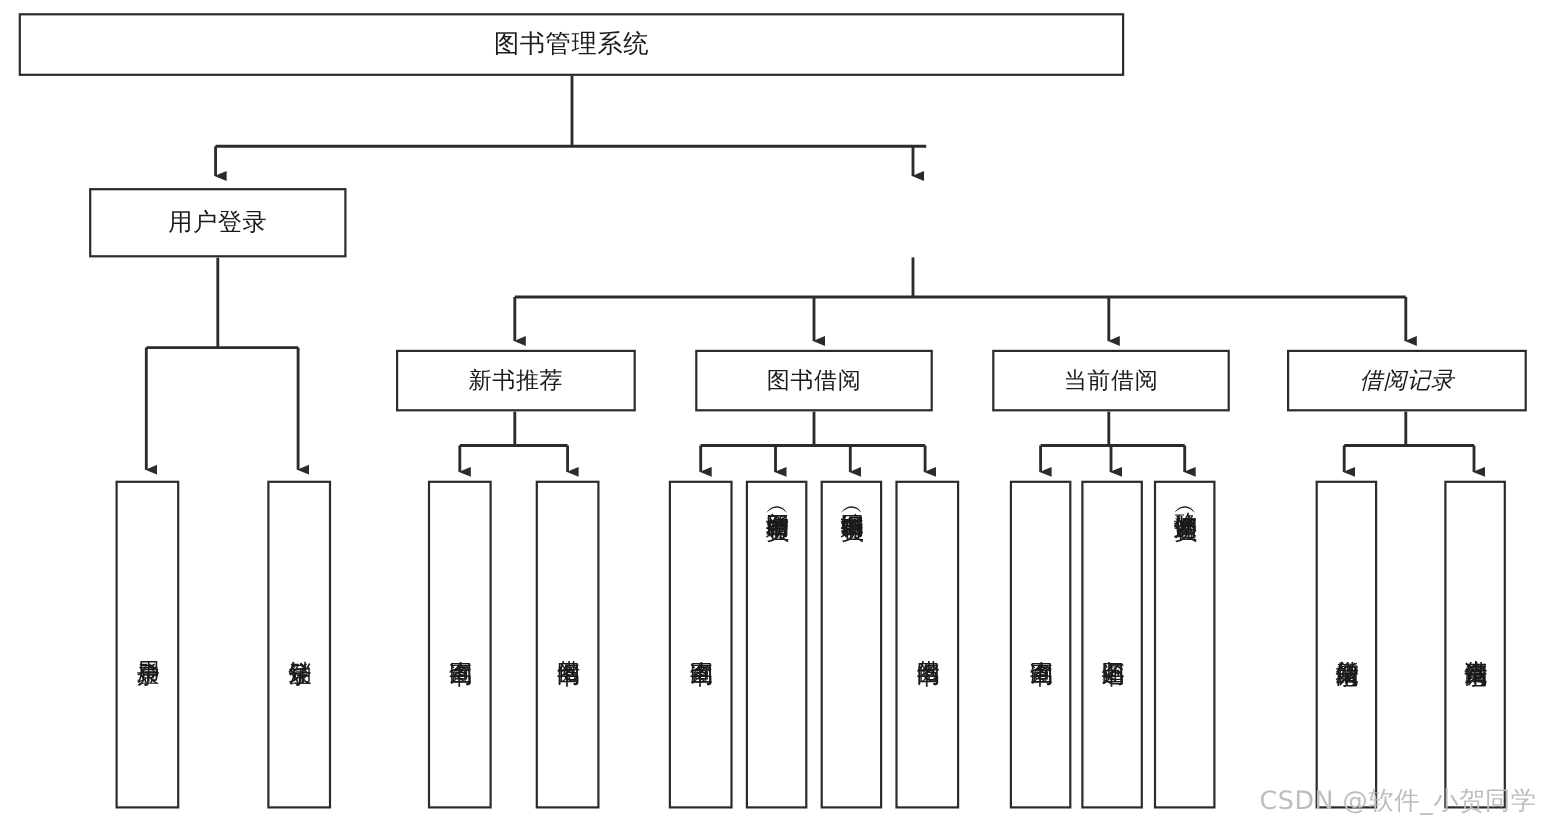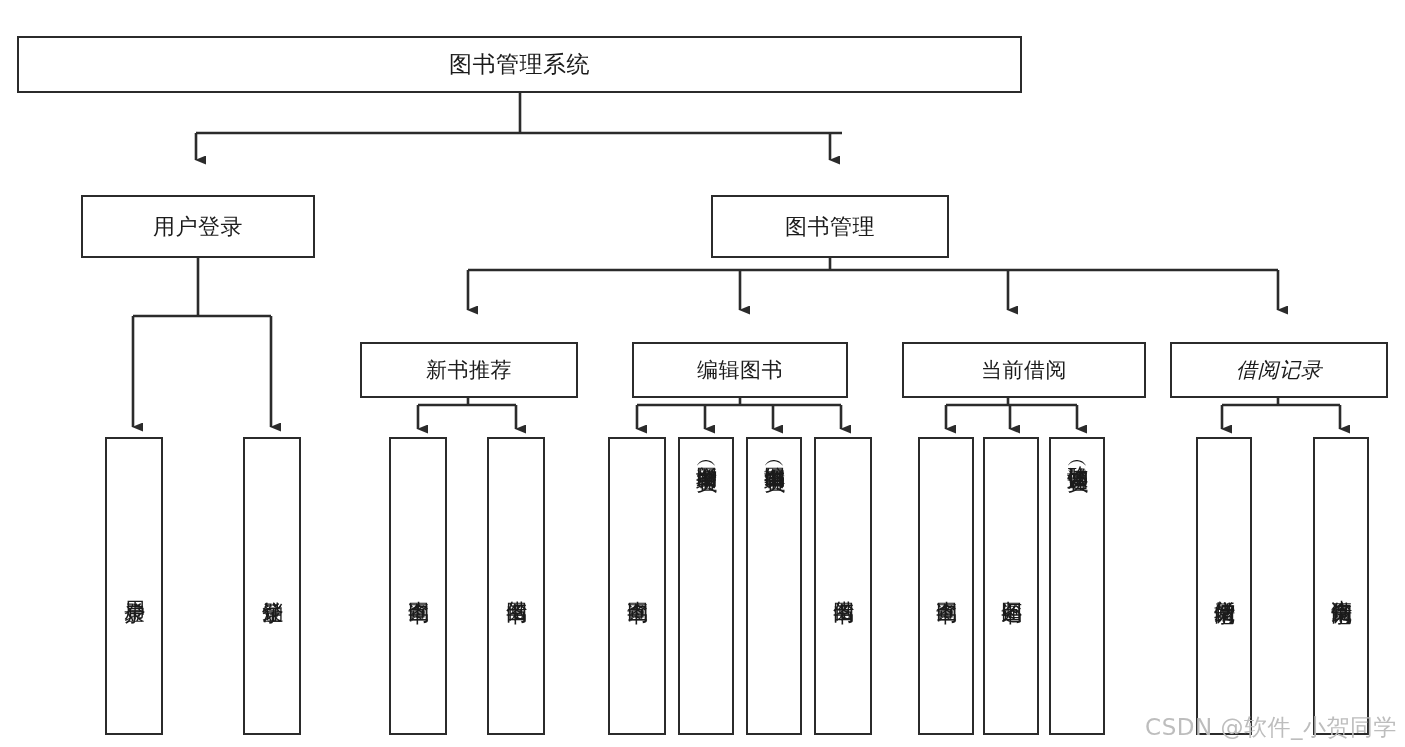--- a/index.html
+++ b/index.html
@@ -23,21 +23,20 @@
   }
   .node{
     position:absolute;
     box-sizing:border-box;
     background:#ffffff;
     border:2.2px solid #2b2b2b;
     display:flex;
     align-items:center;
     justify-content:center;
     text-align:center;
-    margin-top:24px;
   }
   .node .label{
     font-size:22px;
     line-height:1.15;
     color:#1b1b1b;
     letter-spacing:0.5px;
     white-space:nowrap;
   }
   .node.root .label{font-size:23px;}
   .node.lvl1 .label{font-size:22px;}
@@ -132,31 +131,28 @@
     </g>
   </svg>
 
   <div class="node root" style="left:17px;top:12px;width:1005px;height:57px;">
     <span class="label">图书管理系统</span>
   </div>
 
   <div class="node lvl1" style="left:81px;top:171px;width:234px;height:63px;">
     <span class="label">用户登录</span>
   </div>
-  <div class="node lvl1" style="left:711px;top:171px;width:238px;height:63px;">
-    <span class="label">图书管理</span>
-  </div>
 
   <div class="node lvl2" style="left:360px;top:318px;width:218px;height:56px;">
     <span class="label">新书推荐</span>
   </div>
   <div class="node lvl2" style="left:632px;top:318px;width:216px;height:56px;">
-    <span class="label">编辑图书</span>
-  </div>
-  <div class="node lvl2" style="left:902px;top:318px;width:244px;height:56px;">
+    <span class="label">图书借阅</span>
+  </div>
+  <div class="node lvl2" style="left:902px;top:318px;width:216px;height:56px;">
     <span class="label">当前借阅</span>
   </div>
   <div class="node lvl2" style="left:1170px;top:318px;width:218px;height:56px;font-style:italic;">
     <span class="label">借阅记录</span>
   </div>
 
   <div class="leaf centered" style="left:105px;top:437px;width:58px;height:298px;">
     <span class="label">用户登录</span>
   </div>
   <div class="leaf centered" style="left:243px;top:437px;width:58px;height:298px;">

